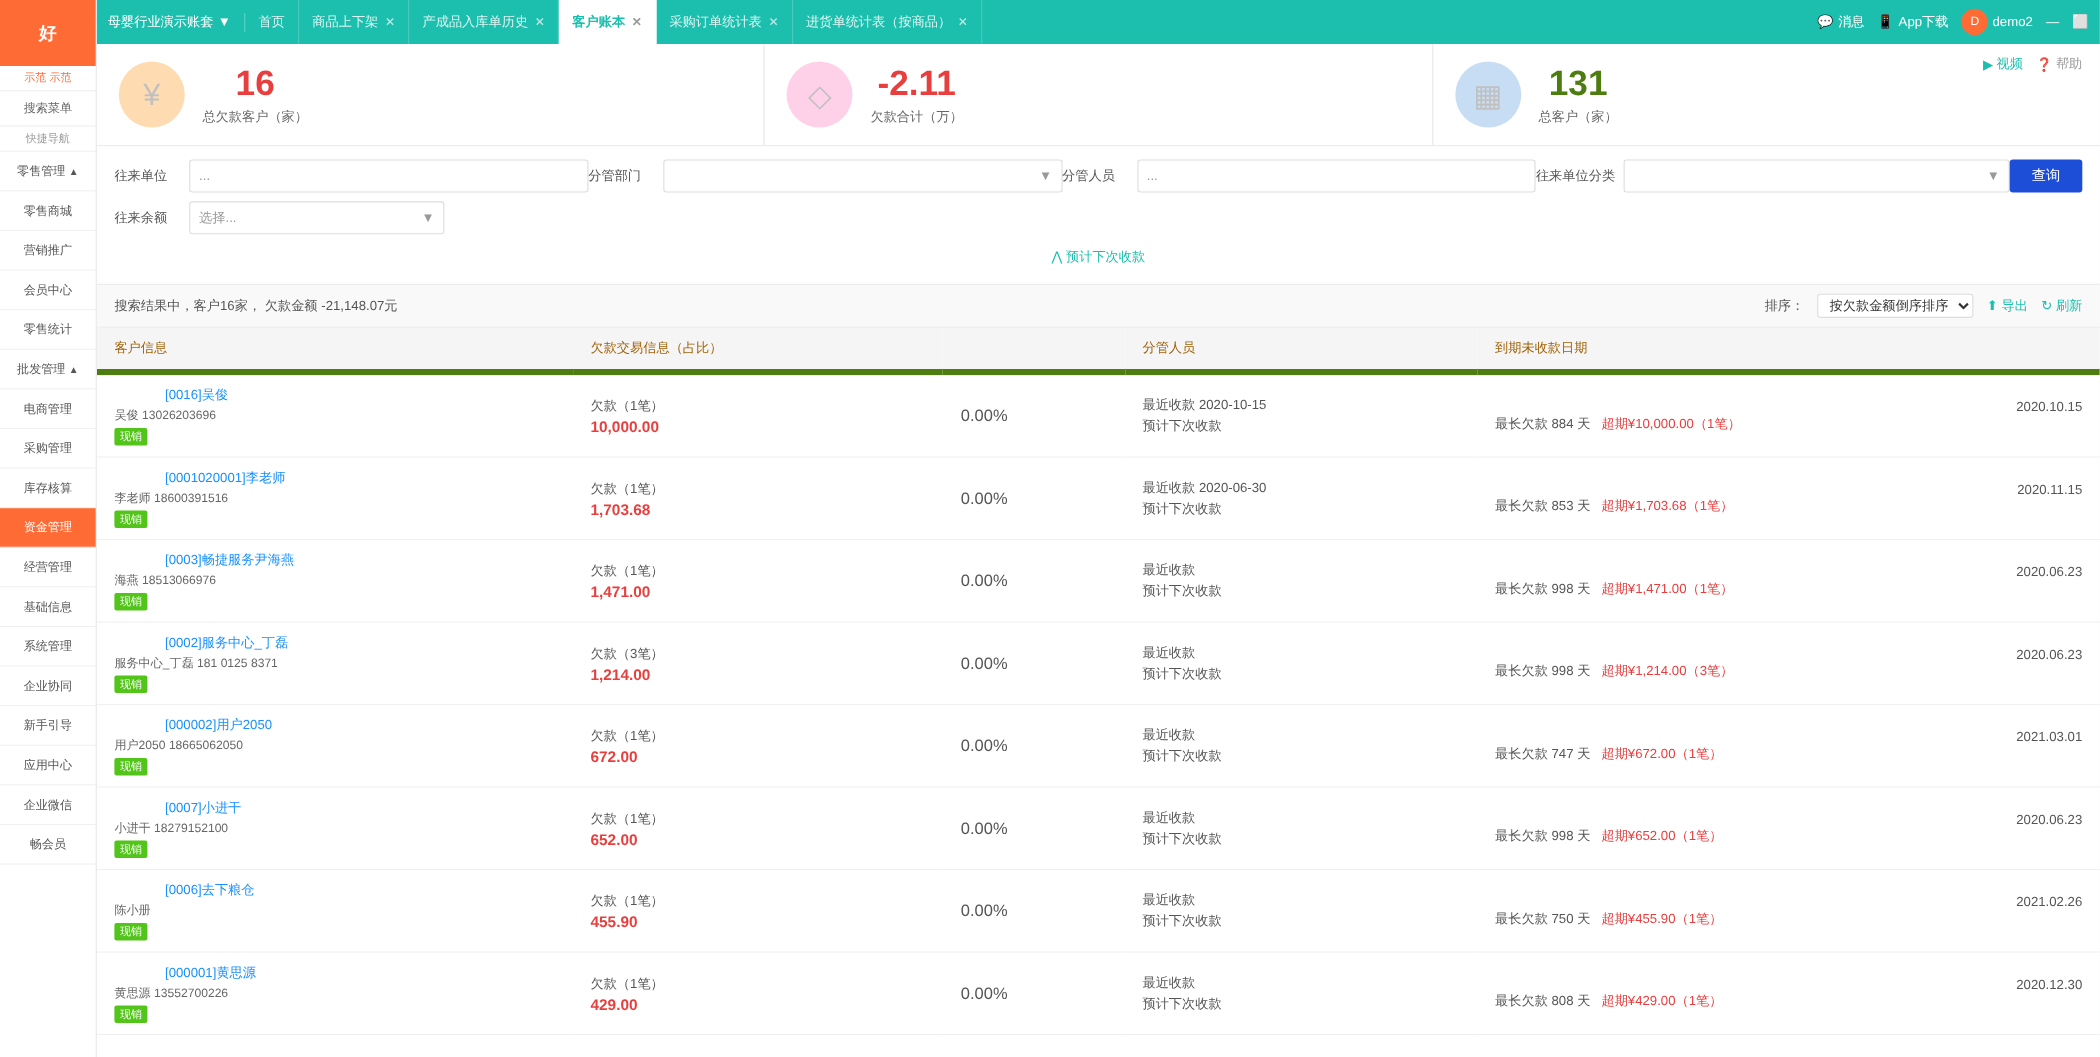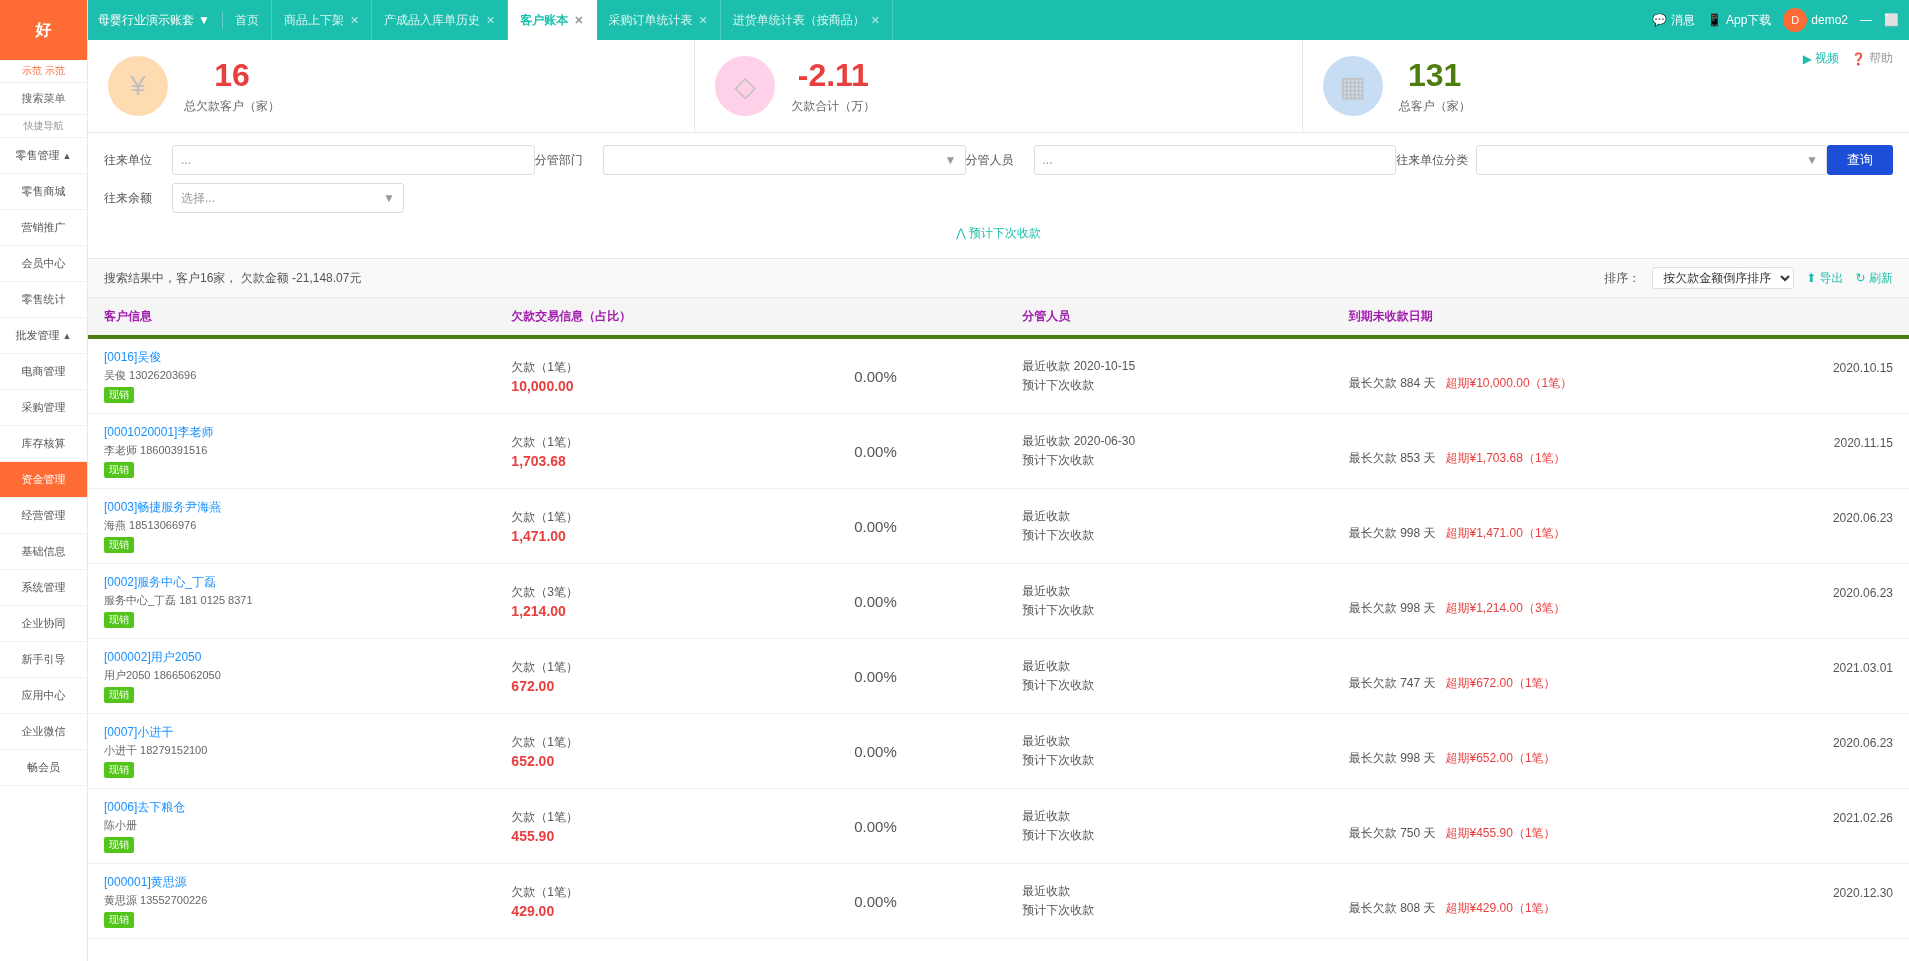--- a/index.html
+++ b/index.html
@@ -53,24 +53,24 @@
 
     
     .results-bar { background: #f9f9f9; padding: 8px 16px; border-bottom: 1px solid #e8e8e8; display: flex; align-items: center; justify-content: space-between; font-size: 12px; color: #555; }
     .results-actions { display: flex; align-items: center; gap: 12px; color: #1cbfad; }
     .sort-label { color: #555; }
     .sort-select { border: 1px solid #ddd; border-radius: 3px; padding: 2px 6px; font-size: 12px; color: #333; background: #fff; }
 
     
     .table-container { flex: 1; overflow-y: auto; background: #fff; }
     table { width: 100%; border-collapse: collapse; }
-    thead th { background: #f5f5f5; padding: 10px 16px; font-size: 12px; color: #a21caf; font-weight: bold; border-bottom: 4px solid #4d7c0f; text-align: left; position: sticky; top: 0; z-index: 1; }
+    thead th { background: #f5f5f5; padding: 10px 16px; font-size: 12px; color: #a16207; font-weight: normal; border-bottom: 6px solid #4d7c0f; text-align: left; position: sticky; top: 0; z-index: 1; }
     tbody tr { border-bottom: 1px solid #f0f0f0; }
     td { padding: 10px 16px; font-size: 12px; vertical-align: middle; }
-    .customer-info .cust-name { color: #1890ff; cursor: pointer; font-weight: 500; }
+    .customer-info .cust-name { color: #1890ff; cursor: pointer; font-weight: 500; margin-left: 46px; }
     .customer-info .cust-phone { color: #666; font-size: 11px; margin-top: 2px; }
     .badge-xian { background: #52c41a; color: #fff; font-size: 10px; padding: 1px 5px; border-radius: 2px; margin-top: 4px; display: inline-block; }
     .debt-count { color: #555; font-size: 12px; }
     .debt-amount { color: #e83e3e; font-size: 14px; font-weight: bold; margin-top: 2px; }
     .debt-percent { color: #555; font-size: 15px; }
     .recover-info .last-recover { color: #555; font-size: 12px; }
     .recover-info .next-recover { color: #555; font-size: 12px; margin-top: 2px; }
     .overdue-info .overdue-date { color: #555; font-size: 12px; text-align: right; }
     .overdue-info .overdue-detail { color: #e83e3e; font-size: 12px; margin-top: 2px; cursor: pointer; }
     .overdue-days { color: #555; font-size: 12px; }

